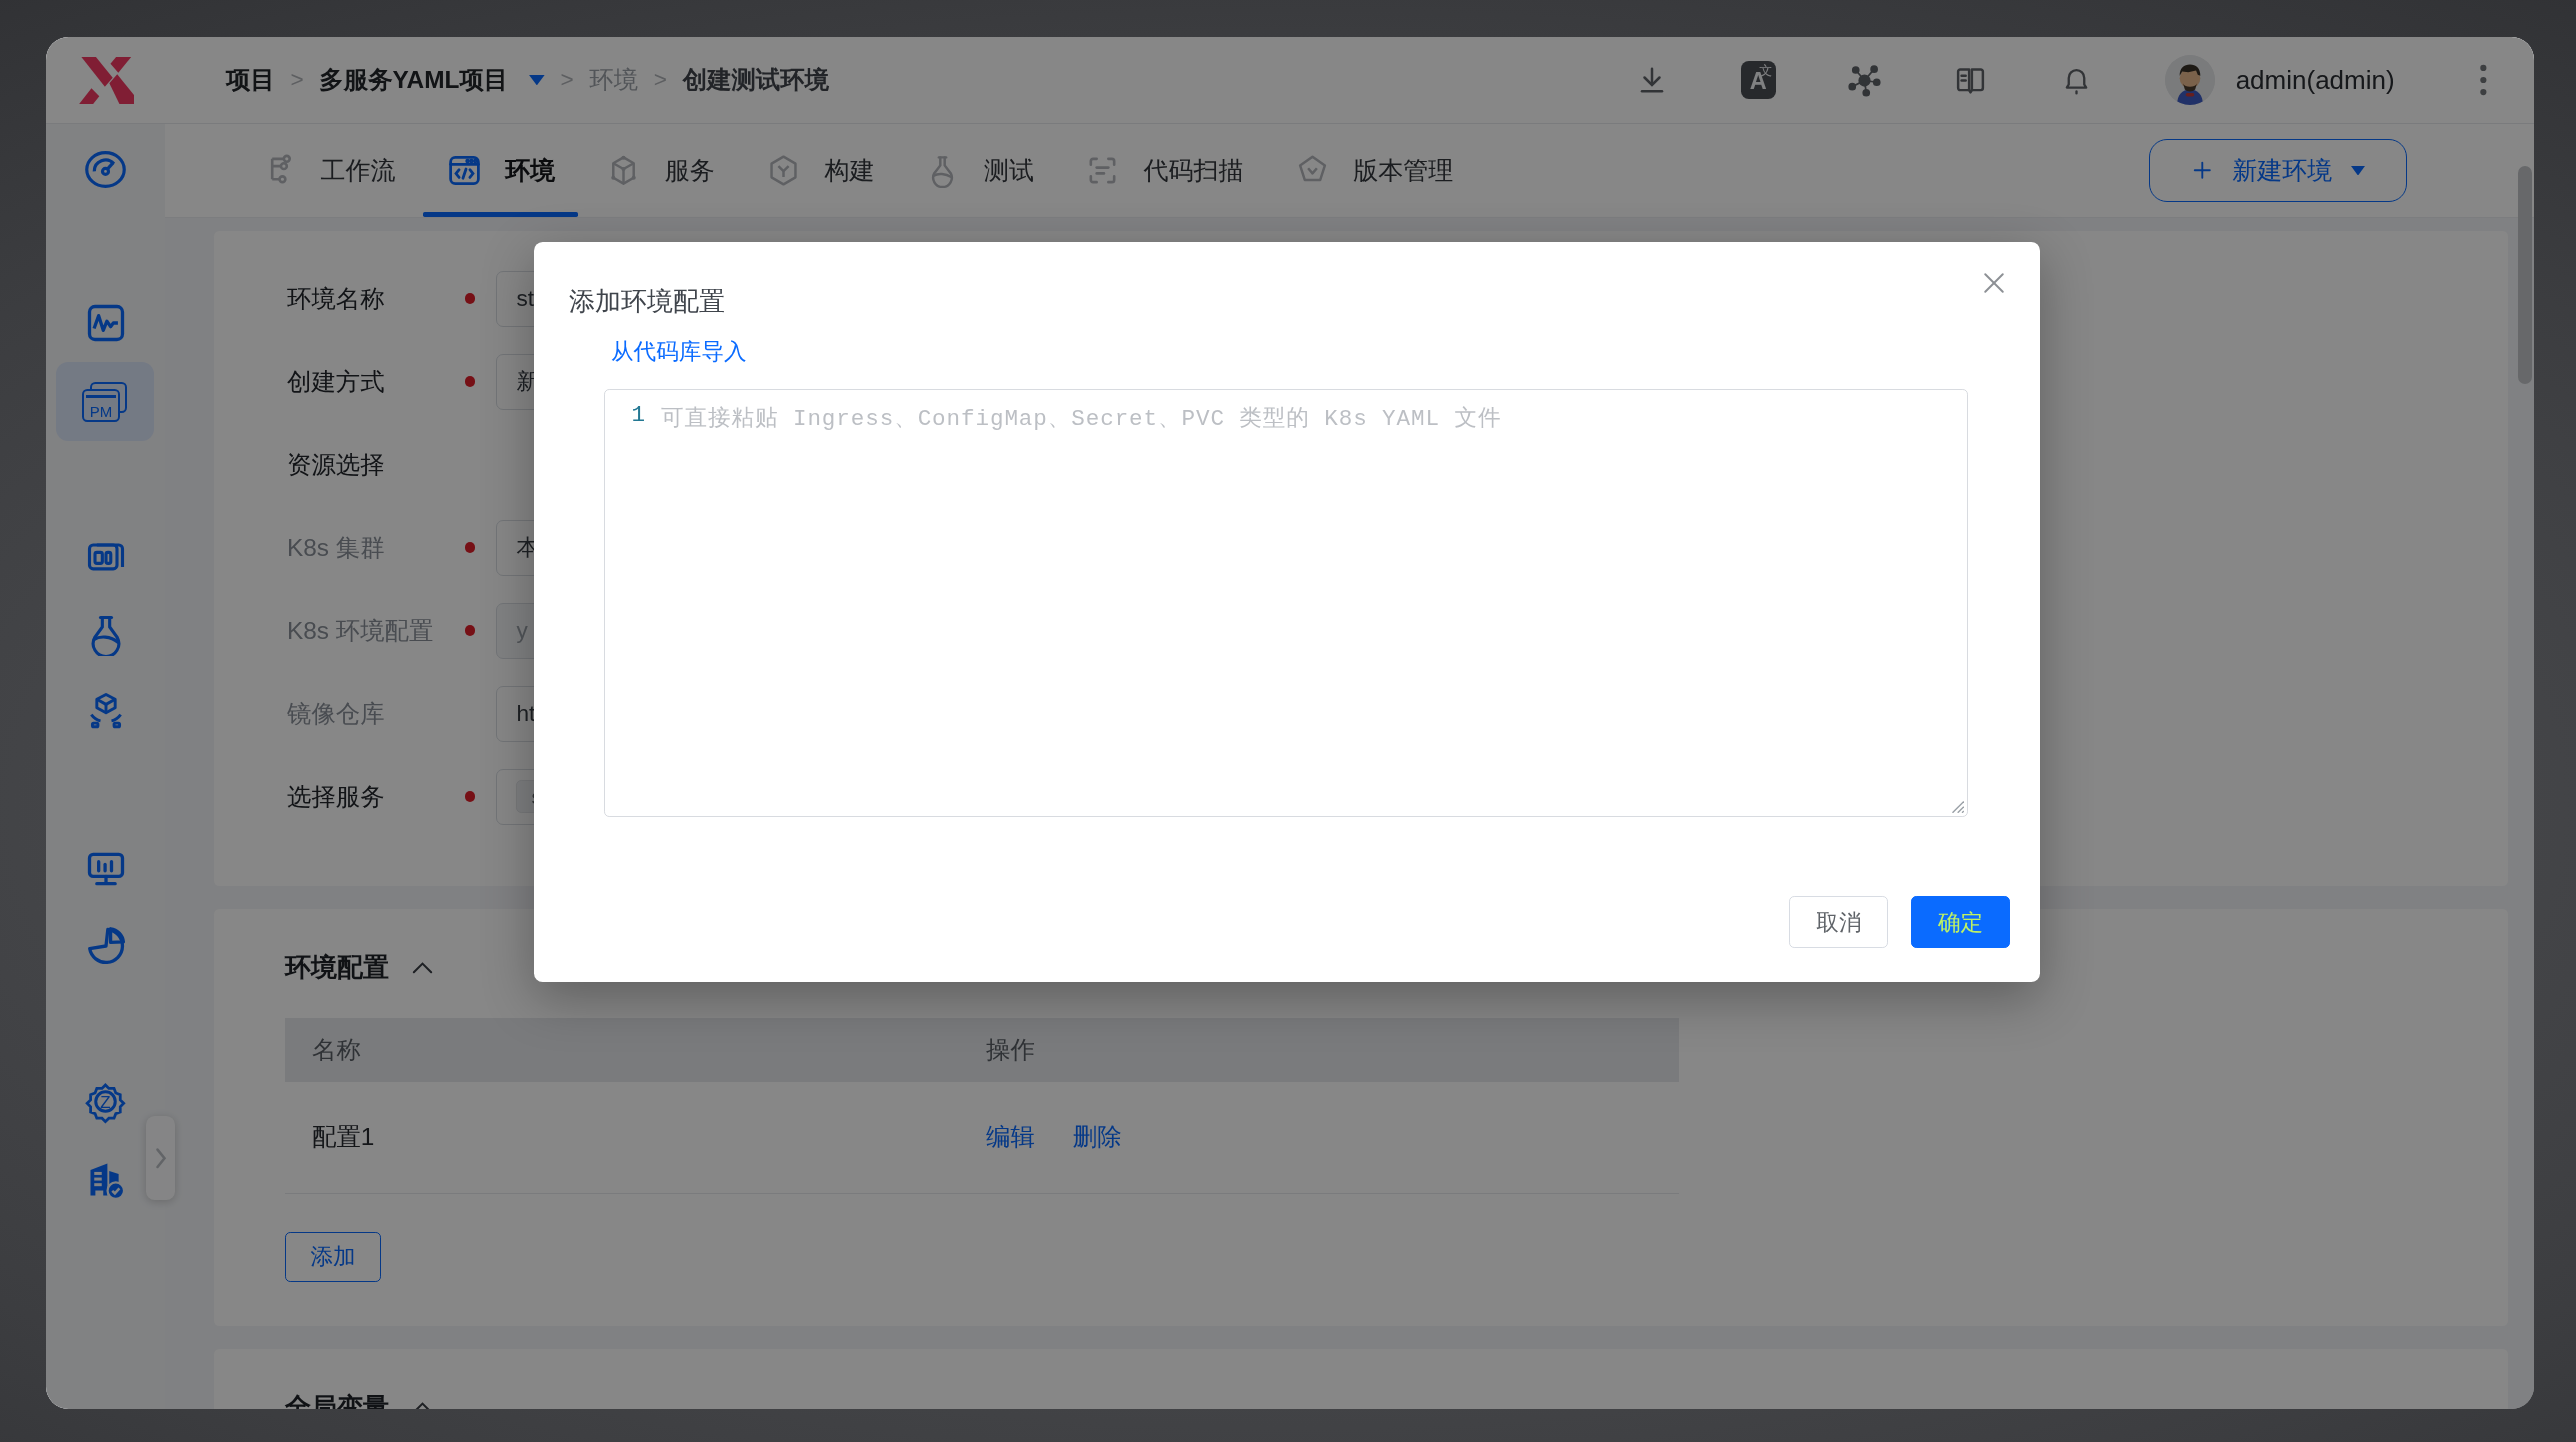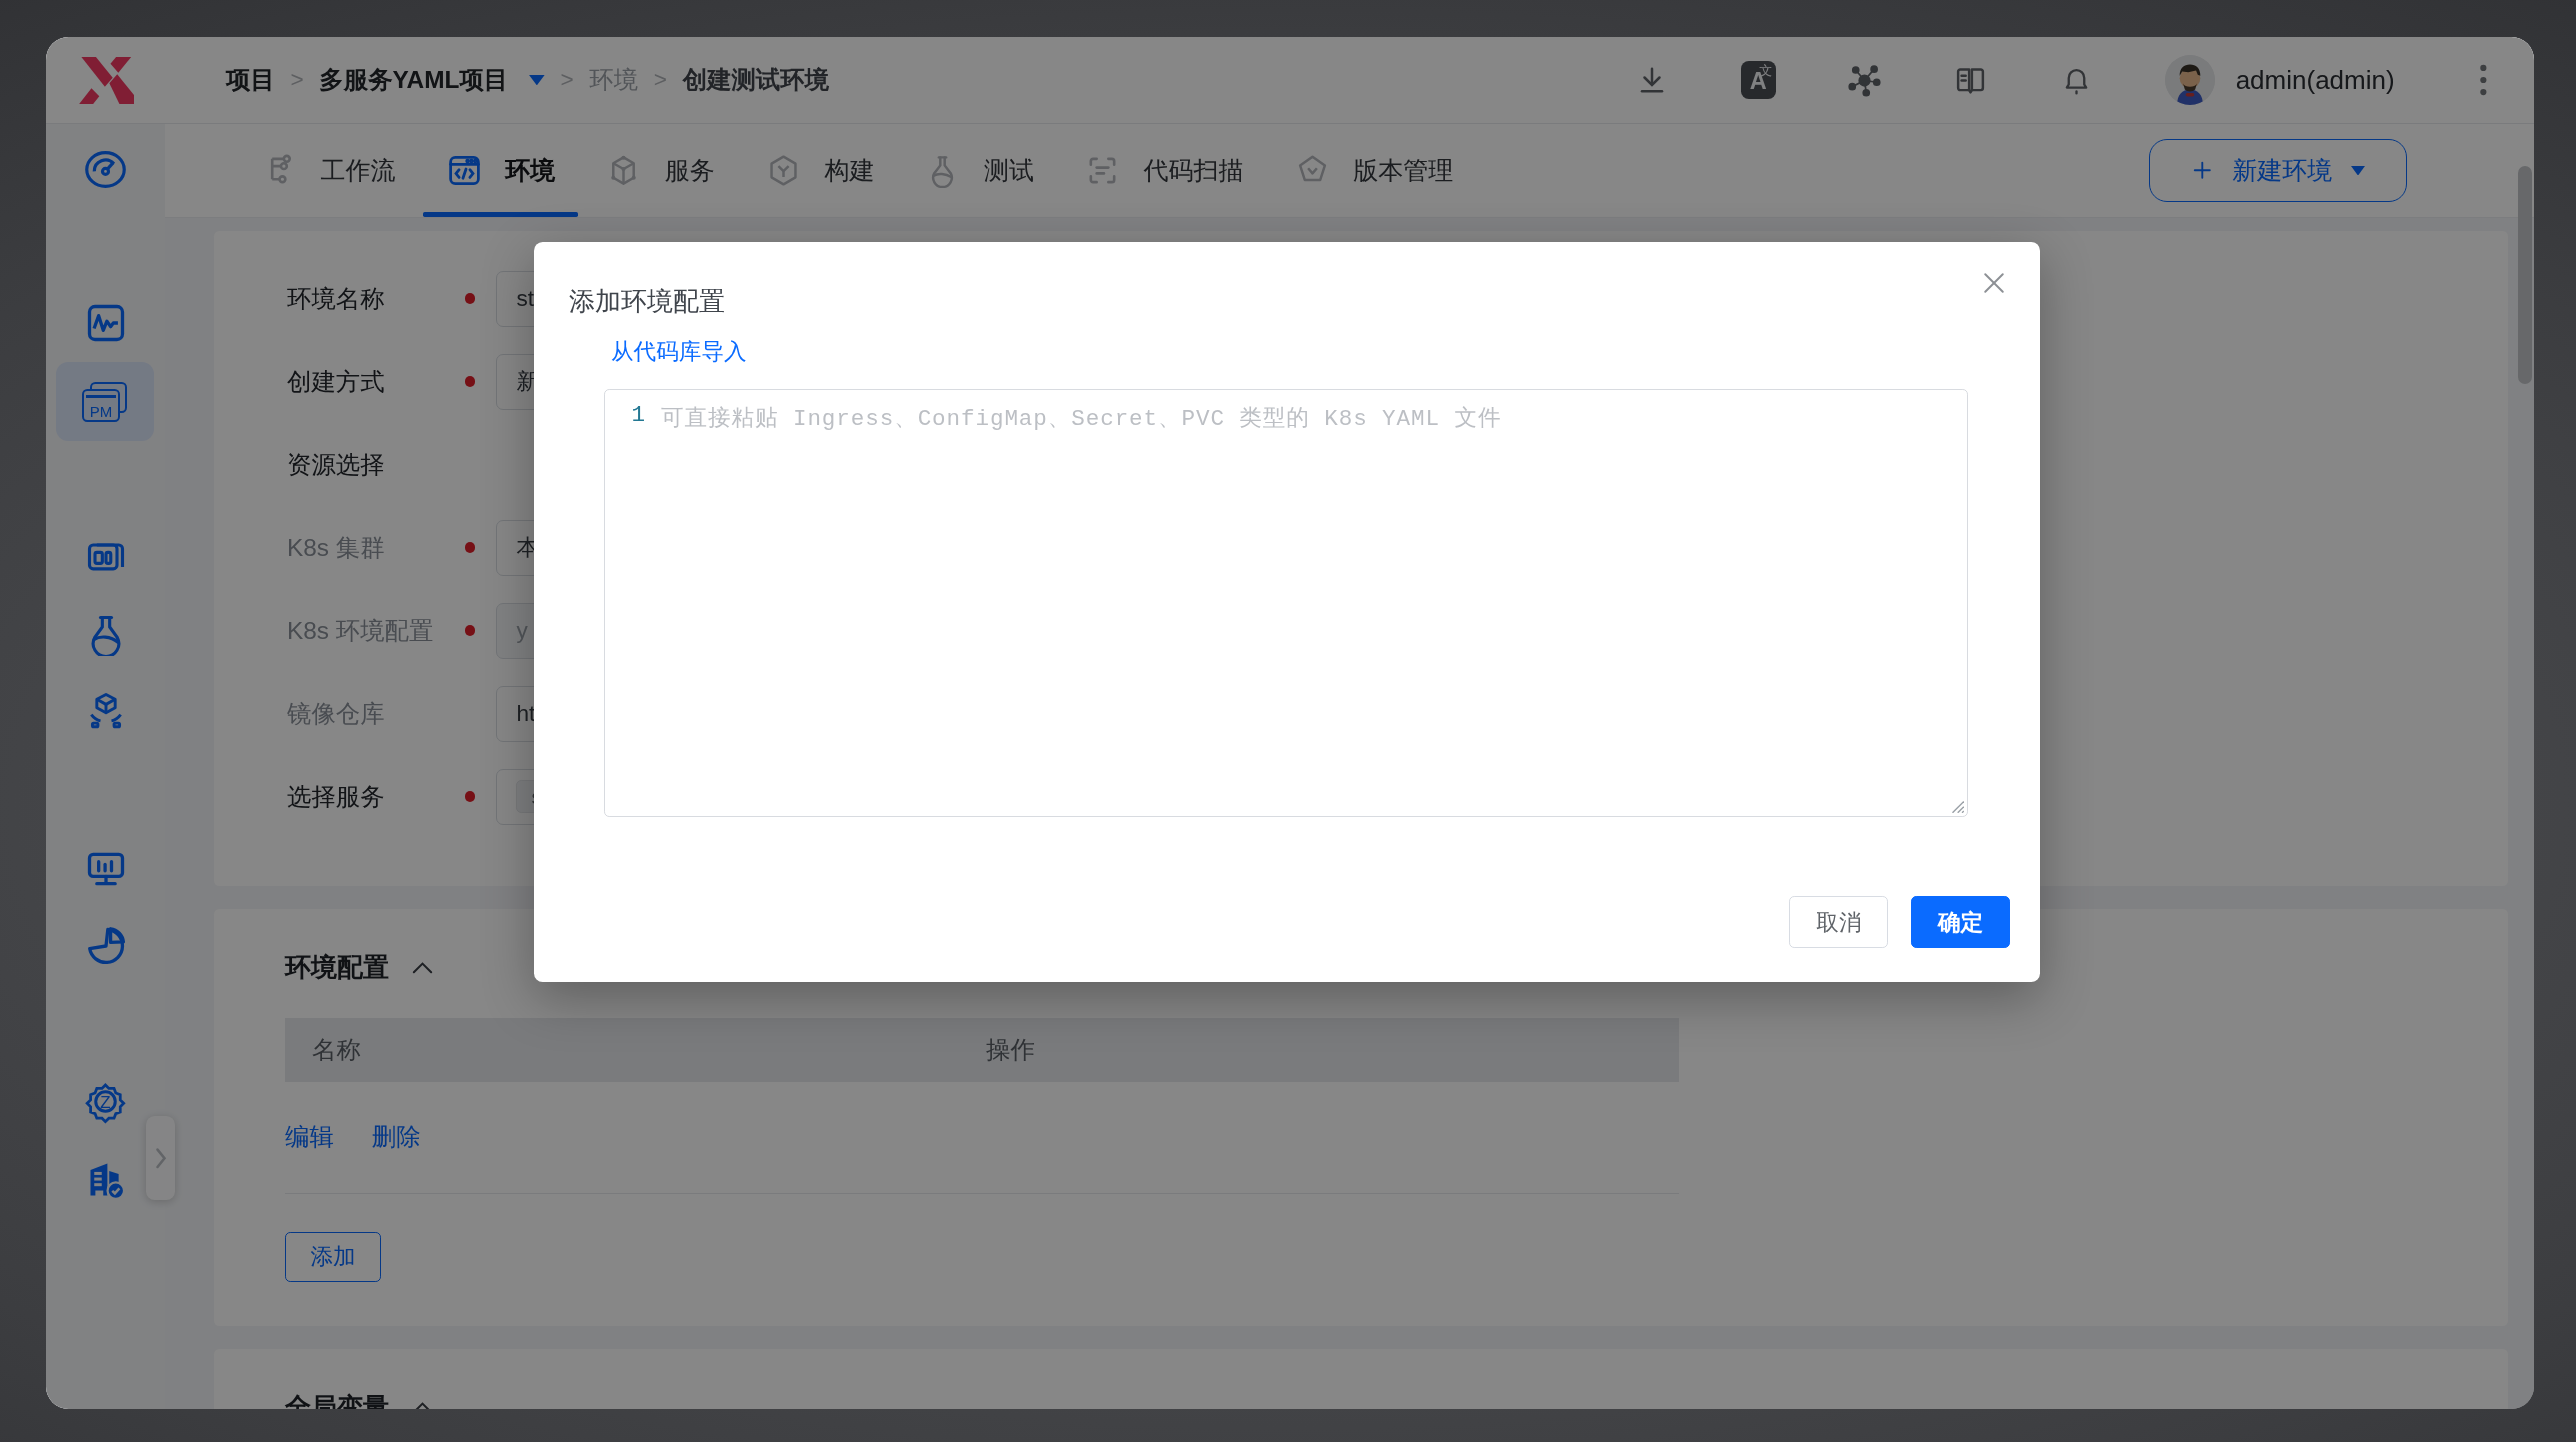--- a/index.html
+++ b/index.html
@@ -93,21 +93,21 @@
   .editor{position:absolute;left:70px;top:147px;width:1364px;height:428px;border:0.9px solid #d8dbe0;border-radius:5.2px;background:#fff;}
   .ed-line{position:absolute;left:14px;top:12.2px;width:26px;text-align:right;
     font-family:"Liberation Mono","DejaVu Sans Mono",monospace;font-size:22.6px;color:#237893;}
   .ed-ph{position:absolute;left:56px;top:12.2px;right:21px;
     font-family:"Liberation Mono","DejaVu Sans Mono",monospace;font-size:22.6px;color:#bcbfc4;letter-spacing:0.9px;}
   .ed-resize{position:absolute;right:2.6px;bottom:2.6px;width:15.7px;height:15.7px;color:#9aa0a6;}
   .modal-actions{position:absolute;right:30px;bottom:34px;display:flex;gap:22.6px;}
   .btn{height:52px;min-width:99px;border-radius:5.2px;font-size:22.6px;display:flex;align-items:center;justify-content:center;
     padding:0 22.6px;cursor:pointer;}
   .btn.ghost{background:#fff;border:0.9px solid #d8dce3;color:#5f6368;}
-  .btn.primary{background:#0a6bff;border:0.9px solid #0a6bff;color:#ffffff;font-weight:bold;}
+  .btn.primary{background:#0a6bff;border:0.9px solid #0a6bff;color:#bef264;font-weight:normal;}
   svg{display:block;}
 </style>
 </head>
 <body>
 
 <div class="stage">
   <div class="window">
 
     <header class="topbar">
       <div class="logo-wrap">
@@ -436,20 +436,21 @@
                   <polyline points="2,13 12,3 22,13"></polyline>
                 </svg>
             </span>
           </div>
           <div class="table">
             <div class="thead">
               <span class="th1">名称</span>
               <span>操作</span>
             </div>
             <div class="trow">
+              <span class="th1">配置1</span>
               <span class="tlinks">
                 <span class="tlink">编辑</span>
                 <span class="tlink">删除</span>
               </span>
             </div>
           </div>
           <button class="add-btn">添加</button>
         </section>
 
         <section class="card gv-card">

